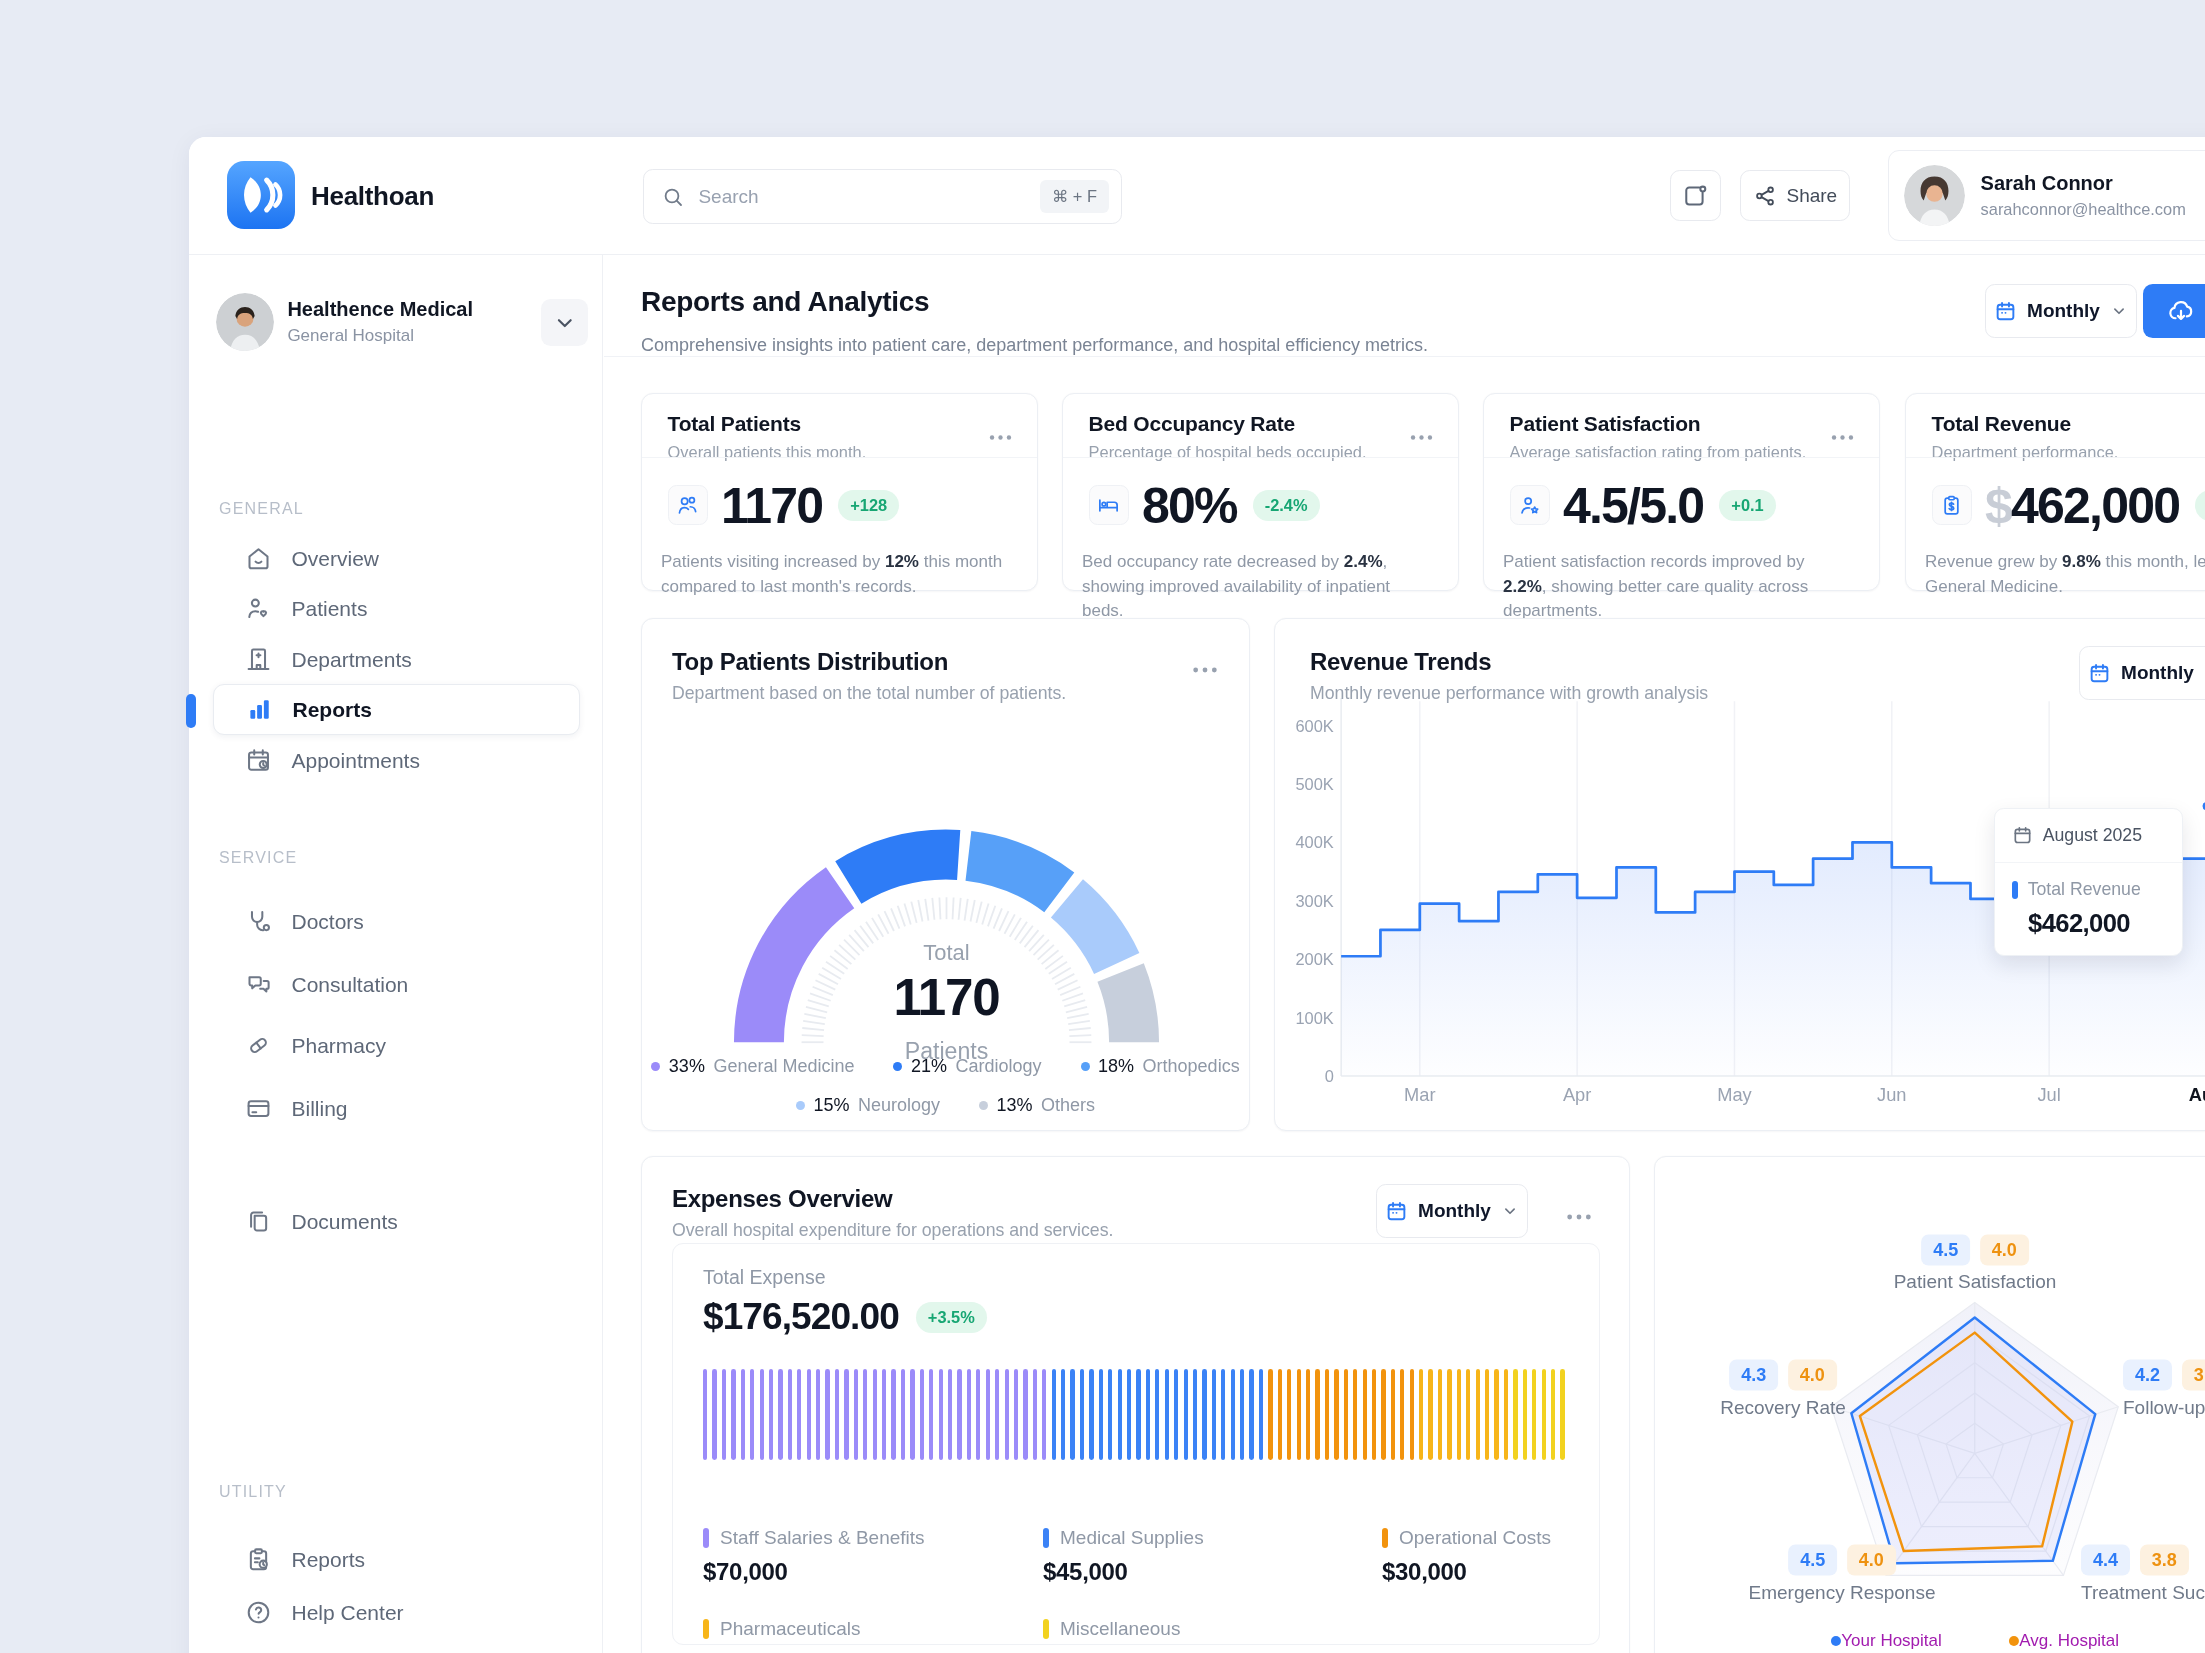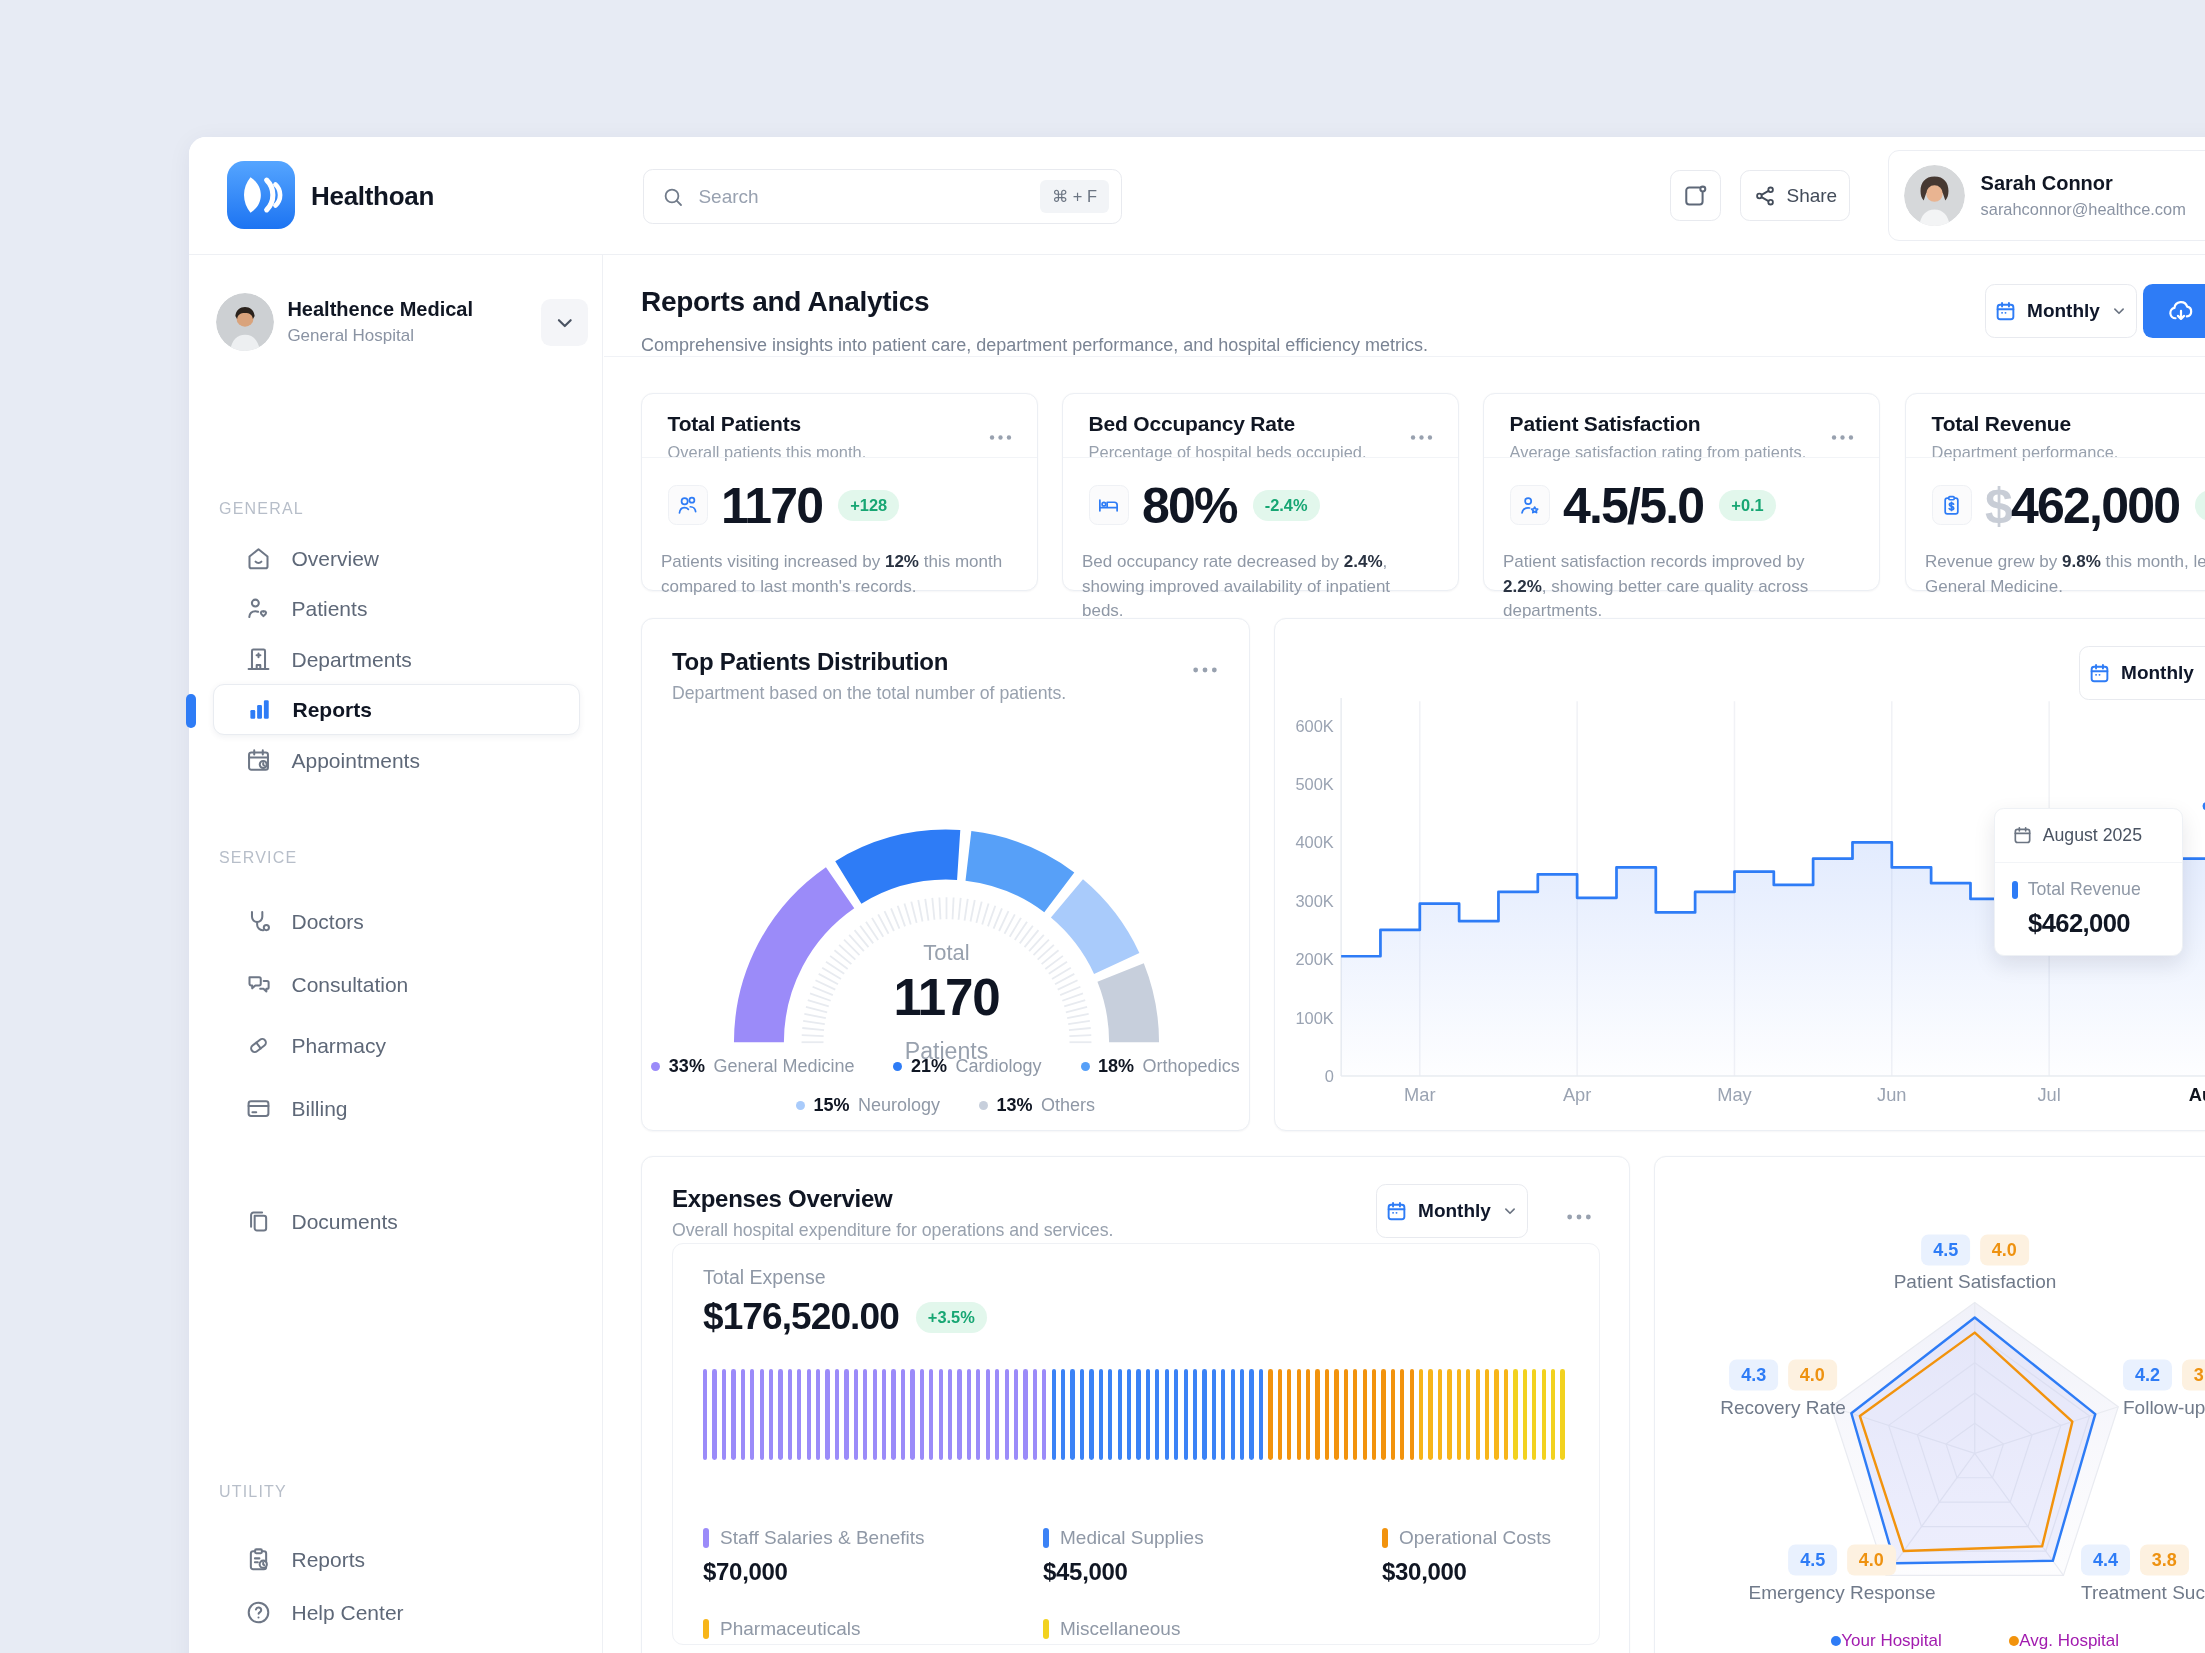--- a/index.html
+++ b/index.html
@@ -49,21 +49,21 @@
   .tile { position:absolute; left:25.6px; top:91px; width:40px; height:40px; border:1.2px solid #EFF1F5; background:#FBFBFC; border-radius:8.5px; display:flex; align-items:center; justify-content:center; color:#2E7CF6; }
   .stat-val { position:absolute; left:79px; top:84px; height:55px; display:flex; align-items:center; gap:16px; }
   .stat-num { font-size:50px; font-weight:700; letter-spacing:-1.8px; }
   .stat-num .pref { color:#C8CDD6; }
   .badge { background:#E2F7EC; color:#17A673; border-radius:608px; padding:6px 12px; font-size:16.4px; font-weight:600; white-space:nowrap; }
   .stat-desc { position:absolute; left:19px; top:156px; width:348px; font-size:17px; line-height:1.45; color:#8F98A6; }
   .stat-desc b { color:#2A3342; }
   .glegend { position:absolute; width:100%; display:flex; justify-content:center; gap:39px; }
   .glegend .it { display:flex; align-items:center; gap:8.5px; font-size:18px; }
   .glegend .dot { width:9px; height:9px; border-radius:50%; }
-  .glegend .pct { font-weight:700; }
+  .glegend .pct { font-weight:400; }
   .glegend .lb { color:#8F98A6; }
   
   .tooltip { position:absolute; left:719px; top:189px; width:189px; background:#fff; border:1.2px solid #EEF1F5; border-radius:9.7px; box-shadow:0 8.5px 21px rgba(16,24,40,.10); }
   .tt-head { display:flex; align-items:center; gap:9.7px; padding:16px 17px; border-bottom:1.2px solid #F2F4F7; color:#4A5362; font-size:17.7px; }
   .tt-row { display:flex; align-items:center; gap:9.7px; padding:16px 17px 3.7px; color:#8F98A6; font-size:17.7px; }
   .tt-pill { width:6px; height:18px; border-radius:3.7px; background:#2E7CF6; }
   .tt-val { padding:4.9px 17px 17px 33px; font-size:25.6px; font-weight:700; letter-spacing:-0.6px; }
   
   .exp-panel { position:absolute; left:30px; top:86px; width:928px; height:402px; border:1.2px solid #EFF1F5; border-radius:11px; }
   .exp-label { position:absolute; left:30px; top:22px; font-size:19.5px; color:#8F98A6; }
@@ -589,20 +589,24 @@
             <text x="1271.4545454545455" y="792" text-anchor="middle" font-size="30" fill="#9AA3B2">Jul</text>
             <text x="1530" y="792" text-anchor="middle" font-size="30" fill="#10151F" font-weight="bold">Aug</text>
             <line x1="1530" y1="135" x2="1530" y2="751" stroke="#C7CDD8" stroke-width="2.5" stroke-dasharray="9 9"></line>
             <line x1="108" y1="130" x2="108" y2="751" stroke="#E9ECF1" stroke-width="2.5"></line>
             <line x1="108" y1="751" x2="1648" y2="751" stroke="#E9ECF1" stroke-width="2.5"></line>
             <path d="M108 554.2 H172.6 V511.0 H237.3 V467.8 H301.9 V496.6 H366.5 V448.6 H431.2 V419.8 H495.8 V458.2 H560.5 V408.3 H625.1 V482.2 H689.7 V448.6 H754.4 V415.0 H819.0 V437.1 H883.6 V393.9 H948.3 V367.0 H1012.9 V408.3 H1077.5 V434.2 H1142.2 V460.1 H1206.8 V422.7 H1271.5 V393.9 H1336.1 V448.6 H1400.7 V393.9 H1465.4 V393.9 H1530.0 V307.5 H1652 V751 H108 Z" fill="url(#area)" stroke="none"></path>
             <path d="M108 554.2 H172.6 V511.0 H237.3 V467.8 H301.9 V496.6 H366.5 V448.6 H431.2 V419.8 H495.8 V458.2 H560.5 V408.3 H625.1 V482.2 H689.7 V448.6 H754.4 V415.0 H819.0 V437.1 H883.6 V393.9 H948.3 V367.0 H1012.9 V408.3 H1077.5 V434.2 H1142.2 V460.1 H1206.8 V422.7 H1271.5 V393.9 H1336.1 V448.6 H1400.7 V393.9 H1465.4 V393.9 H1530.0 V307.5 H1652" fill="none" stroke="#2E7CF6" stroke-width="4.5" stroke-linejoin="round"></path>
             <circle cx="1530" cy="307.48" r="9" fill="#2E7CF6" stroke="#fff" stroke-width="5"></circle>
           </svg>
         </div>
+      <div style="position:absolute;left:35px;top:29px">
+        <div class="big-title">Revenue Trends</div>
+        <div class="card-sub" style="font-size:17.7px">Monthly revenue performance with growth analysis</div>
+      </div>
       <div class="drop" style="left:804px;top:27px;width:152px">
         <span style="display:flex;color:#2E7CF6">
           <svg width="23" height="23" viewBox="0 0 24 24" fill="none" stroke="currentColor" stroke-width="2" stroke-linecap="round">
               <rect x="3.8" y="5" width="16.4" height="15" rx="2.6"></rect>
               <path d="M3.8 9.6h16.4M8.4 3.2v3.6M15.6 3.2v3.6M8.4 13.4h.02M12 13.4h.02"></path>
             </svg>
         </span>
         <span>Monthly</span>
         <span class="chev">
             <svg width="18" height="18" viewBox="0 0 24 24" fill="none" stroke="currentColor" stroke-width="2.2" stroke-linecap="round" stroke-linejoin="round">

